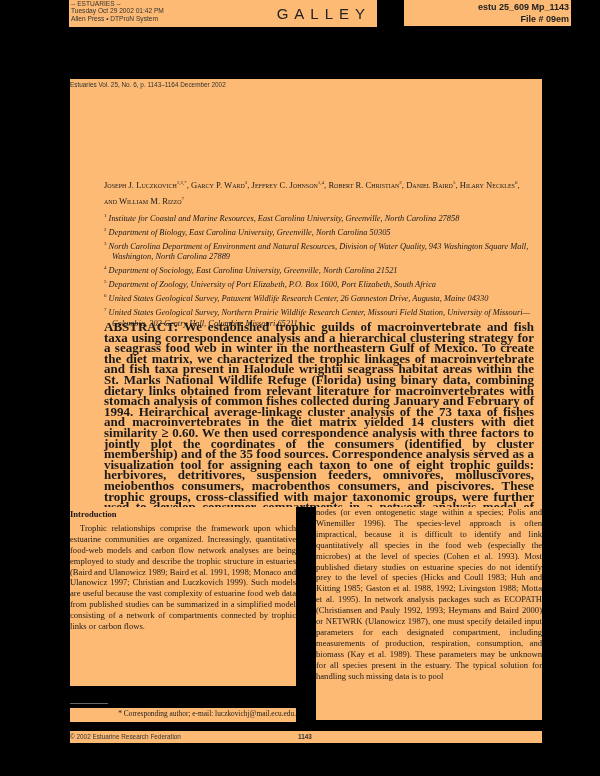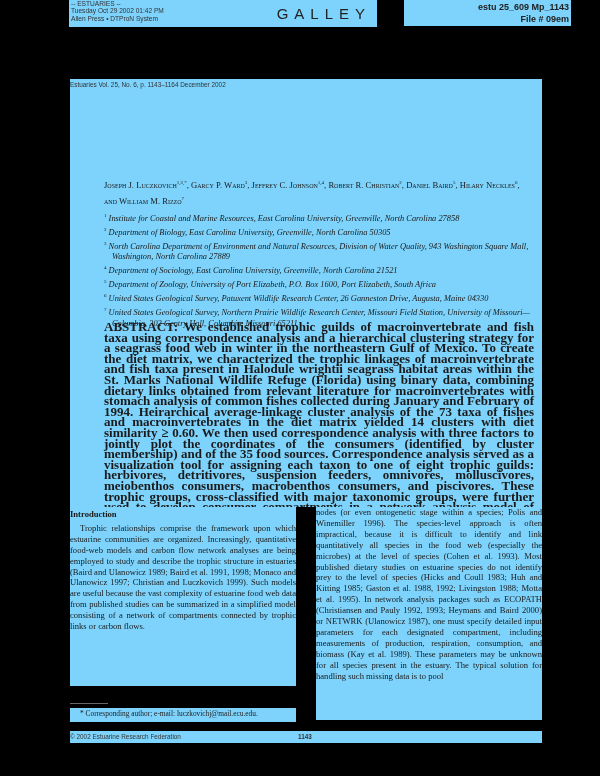--- a/index.html
+++ b/index.html
@@ -1,19 +1,19 @@
 <!DOCTYPE html>
 <html><head>
 <meta charset="utf-8">
 <style>
   html, body { margin:0; padding:0; }
   body { width:600px; height:776px; background:#000; position:relative; overflow:hidden;
          font-family:"Liberation Serif", serif; color:#1a1a1a; }
   .abs { position:absolute; }
-  .white { background:#7dd3fc; }
+  .white { background:#fdba74; }
   .sans { font-family:"Liberation Sans", sans-serif; }
 
   
   #hdr-left { left:69px; top:0; width:308px; height:27px; }
   #hdr-left .meta { position:absolute; left:2px; top:0; font-size:6.6px; line-height:7.4px; color:#333; }
   #hdr-left .galley { position:absolute; right:6px; top:5px; font-size:15px; letter-spacing:6px; color:#222; }
   #hdr-right { left:404px; top:0; width:167px; height:26px; }
   #hdr-right .slug { position:absolute; right:2px; top:1px; text-align:right; font-size:9px; line-height:12px; font-weight:bold; color:#222; }
 
   
@@ -34,21 +34,21 @@
   .affil { margin:0; padding-left:8px; text-indent:-8px; }
   .affil sup { font-size:5px; font-style:normal; }
   .abstract { position:absolute; left:34px; top:243px; width:430px; font-size:13px; line-height:10.6px;
               font-weight:bold; text-align:justify; }
   .abstract .label { font-weight:bold; }
 
   .col-text { font-size:8.6px; line-height:10.9px; text-align:justify; }
   .sec-head { text-align:left; font-weight:bold; font-size:8.6px; margin:2px 0 3px 0; }
   .para { margin:0; text-indent:10px; }
   .para.noindent { text-indent:0; }
-  .footnote { font-size:7.4px; line-height:12px; padding-left:10px; color:#222; }
+  .footnote { font-size:7.4px; line-height:12px; padding-left:10px; color:#222;text-align:right; }
   .footer-text { font-size:6.4px; line-height:12px; color:#333; }
   .footer-left { position:absolute; left:0; top:0; }
   .footer-page { position:absolute; left:228px; top:0; font-weight:bold; }
 </style>
 </head>
 <body>
 
 <div id="hdr-left" class="abs white sans">
   <div class="meta">
     <div>-- ESTUARIES --</div>

